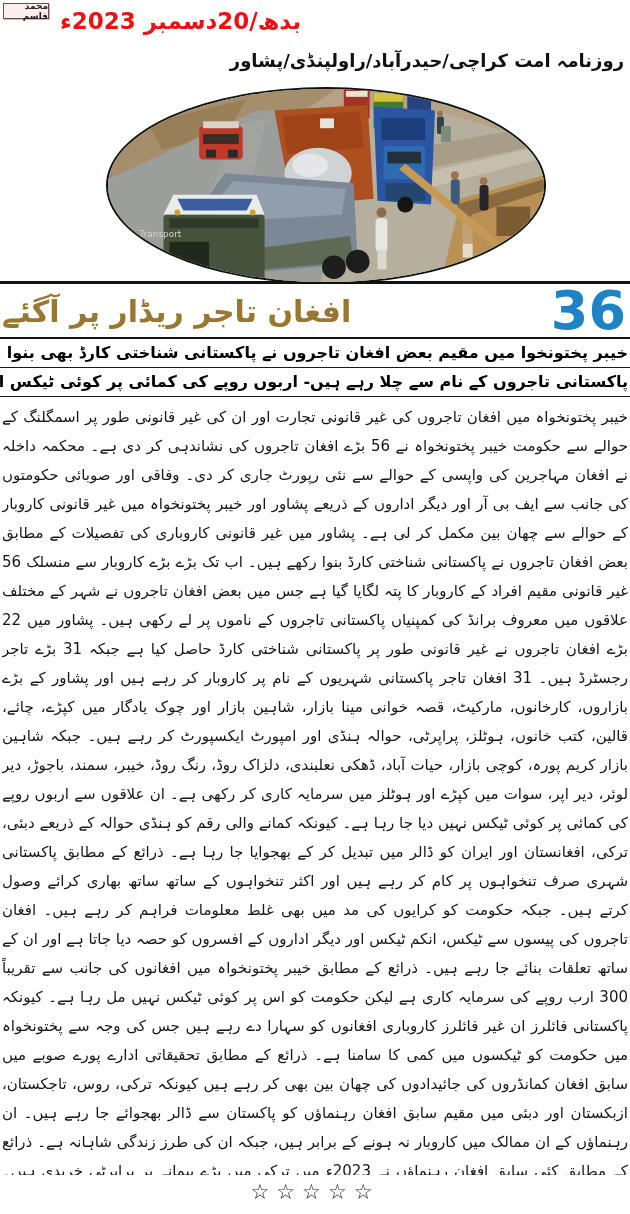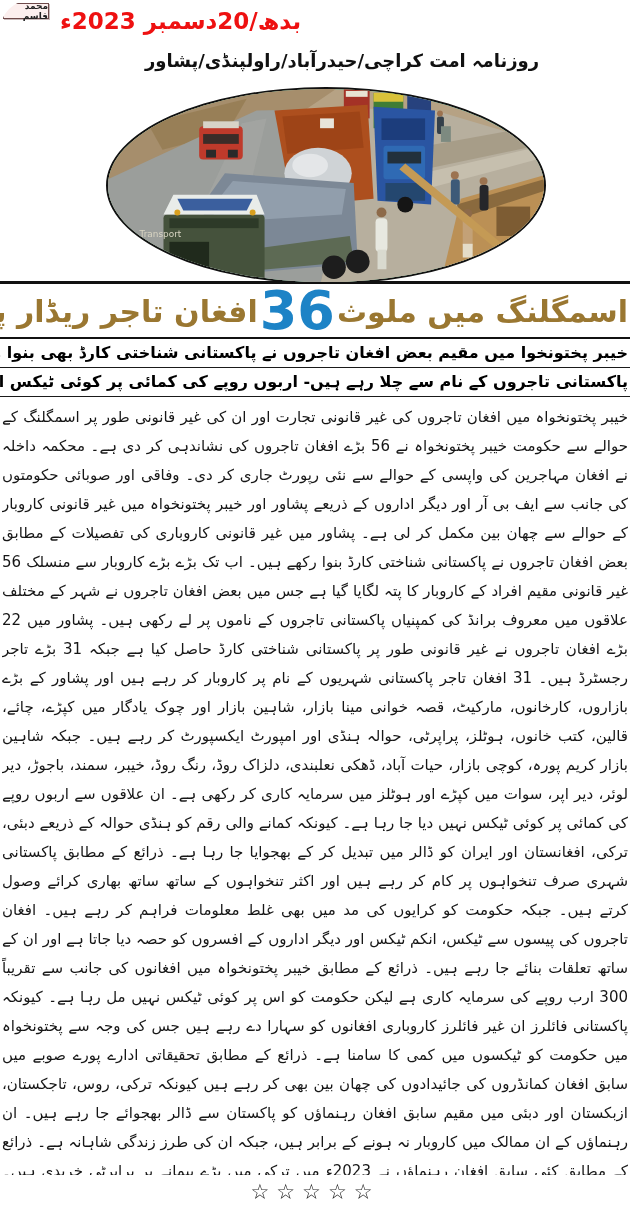--- a/index.html
+++ b/index.html
@@ -9,41 +9,40 @@
     --ink:#1a1a1a;
   }
   *{margin:0;padding:0;box-sizing:border-box;}
   html,body{background:#ffffff;}
   body{font-family:"DejaVu Sans",sans-serif;color:var(--ink);}
   #page{
     position:relative;
     width:630px;height:1214px;
     margin:0 auto;background:#ffffff;overflow:hidden;
     direction:rtl;
-    border-radius:31px;
   }
   
   .byline-box{
     position:absolute;left:3px;top:3px;width:46px;height:16px;
     background:#fcefee;border:1px solid #6e4a4a;
     display:flex;align-items:center;justify-content:center;
     font-size:9px;font-weight:bold;color:#222;direction:rtl;
     box-shadow:1px 1px 0 #c9baba;
   }
   
   .date-line{
     position:absolute;top:8px;right:6px;left:60px;
     text-align:left;direction:rtl;
     font-size:23px;font-weight:bold;color:var(--red);
   }
   .date-line span{direction:rtl;unicode-bidi:plaintext;}
   
   .paper-line{
     position:absolute;top:50px;right:6px;left:60px;
-    text-align:center;direction:rtl;
+    text-align:right;direction:rtl;
     font-size:18px;font-weight:bold;color:#111;
   }
   
   .photo-wrap{
     position:absolute;left:106px;top:87px;width:440px;height:197px;
     border-radius:50%;overflow:hidden;border:2px solid #111;
     background:#5eead4;z-index:3;
   }
   .photo-wrap svg{display:block;width:100%;height:100%;}
   
@@ -188,21 +187,20 @@
       <polygon points="300,76 436,190 430,195 294,82" fill="#c49a55"></polygon>
       <rect x="398" y="158" width="26" height="10" fill="#2e2e2e"></rect>
 
       <rect x="336" y="38" width="10" height="16" fill="#7d8a80"></rect>
     </svg>
   </div>
 
   <div class="rule-thick"></div>
 
   <div class="headline">
-    <span class="h-part">اسمگلنگ میں ملوث</span>
     <span class="h-num">36</span>
     <span class="h-part">افغان تاجر ریڈار پر آگئے</span>
   </div>
 
   <div class="subhead l1">خیبر پختونخوا میں مقیم بعض افغان تاجروں نے پاکستانی شناختی کارڈ بھی بنوا رکھے ہیں- مختلف برانڈ کی کمپنیاں</div>
   <div class="subhead l2">پاکستانی تاجروں کے نام سے چلا رہے ہیں- اربوں روپے کی کمائی پر کوئی ٹیکس ادا نہیں کیا جا رہا</div>
 
   <div class="body-text">خیبر پختونخواہ میں افغان تاجروں کی غیر قانونی تجارت اور ان کی غیر قانونی طور پر اسمگلنگ کے حوالے سے حکومت خیبر پختونخواہ نے 56 بڑے افغان تاجروں کی نشاندہی کر دی ہے۔ محکمہ داخلہ نے افغان مہاجرین کی واپسی کے حوالے سے نئی رپورٹ جاری کر دی۔ وفاقی اور صوبائی حکومتوں کی جانب سے ایف بی آر اور دیگر اداروں کے ذریعے پشاور اور خیبر پختونخواہ میں غیر قانونی کاروبار کے حوالے سے چھان بین مکمل کر لی ہے۔ پشاور میں غیر قانونی کاروباری کی تفصیلات کے مطابق بعض افغان تاجروں نے پاکستانی شناختی کارڈ بنوا رکھے ہیں۔ اب تک بڑے بڑے کاروبار سے منسلک 56 غیر قانونی مقیم افراد کے کاروبار کا پتہ لگایا گیا ہے جس میں بعض افغان تاجروں نے شہر کے مختلف علاقوں میں معروف برانڈ کی کمپنیاں پاکستانی تاجروں کے ناموں پر لے رکھی ہیں۔ پشاور میں 22 بڑے افغان تاجروں نے غیر قانونی طور پر پاکستانی شناختی کارڈ حاصل کیا ہے جبکہ 31 بڑے تاجر رجسٹرڈ ہیں۔ 31 افغان تاجر پاکستانی شہریوں کے نام پر کاروبار کر رہے ہیں اور پشاور کے بڑے بازاروں، کارخانوں، مارکیٹ، قصہ خوانی مینا بازار، شاہین بازار اور چوک یادگار میں کپڑے، چائے، قالین، کتب خانوں، ہوٹلز، پراپرٹی، حوالہ ہنڈی اور امپورٹ ایکسپورٹ کر رہے ہیں۔ جبکہ شاہین بازار کریم پورہ، کوچی بازار، حیات آباد، ڈھکی نعلبندی، دلزاک روڈ، رنگ روڈ، خیبر، سمند، باجوڑ، دیر لوئر، دیر اپر، سوات میں کپڑے اور ہوٹلز میں سرمایہ کاری کر رکھی ہے۔ ان علاقوں سے اربوں روپے کی کمائی پر کوئی ٹیکس نہیں دیا جا رہا ہے۔ کیونکہ کمانے والی رقم کو ہنڈی حوالہ کے ذریعے دبئی، ترکی، افغانستان اور ایران کو ڈالر میں تبدیل کر کے بھجوایا جا رہا ہے۔ ذرائع کے مطابق پاکستانی شہری صرف تنخواہوں پر کام کر رہے ہیں اور اکثر تنخواہوں کے ساتھ ساتھ بھاری کرائے وصول کرتے ہیں۔ جبکہ حکومت کو کرایوں کی مد میں بھی غلط معلومات فراہم کر رہے ہیں۔ افغان تاجروں کی پیسوں سے ٹیکس، انکم ٹیکس اور دیگر اداروں کے افسروں کو حصہ دیا جاتا ہے اور ان کے ساتھ تعلقات بنائے جا رہے ہیں۔ ذرائع کے مطابق خیبر پختونخواہ میں افغانوں کی جانب سے تقریباً 300 ارب روپے کی سرمایہ کاری ہے لیکن حکومت کو اس پر کوئی ٹیکس نہیں مل رہا ہے۔ کیونکہ پاکستانی فائلرز ان غیر فائلرز کاروباری افغانوں کو سہارا دے رہے ہیں جس کی وجہ سے پختونخواہ میں حکومت کو ٹیکسوں میں کمی کا سامنا ہے۔ ذرائع کے مطابق تحقیقاتی ادارے پورے صوبے میں سابق افغان کمانڈروں کی جائیدادوں کی چھان بین بھی کر رہے ہیں کیونکہ ترکی، روس، تاجکستان، ازبکستان اور دبئی میں مقیم سابق افغان رہنماؤں کو پاکستان سے ڈالر بھجوائے جا رہے ہیں۔ ان رہنماؤں کے ان ممالک میں کاروبار نہ ہونے کے برابر ہیں، جبکہ ان کی طرز زندگی شاہانہ ہے۔ ذرائع کے مطابق کئی سابق افغان رہنماؤں نے 2023ء میں ترکی میں بڑے پیمانے پر پراپرٹی خریدی ہیں۔ ذرائع کے مطابق ماضی میں افغان کمانڈروں نے کارخانوں، مارکیٹ میں 450 ارب روپے کی سرمایہ کاری کی تھی لیکن پھر طالبان حکومت کے خاتمے اور امریکی قبضے کے بعد ان سرمایہ کاری کو کابل اور دبئی منتقل کر دیا۔ ذرائع کے مطابق حکومت پاکستان نے افغانستان کو ضروری اشیا کو صرف 1 ارب ڈالر تک افغان ٹرانزٹ ٹریڈ کے ذریعے سامان لانے کی اجازت دی تھی۔ لیکن 2023ء میں تقریباً 5 ارب ڈالر کا سامان منگوایا گیا ہے۔ ذرائع کے مطابق اس میں بتدریج کمی آ رہی ہے۔ تاہم اب ایران کے ذریعے ٹرانزٹ کا سامان منگوایا جا رہا ہے اور یہ سامان پھر پاکستان کے سرحدی علاقوں سے بازاروں میں پہنچ جائے گا۔ ذرائع کے مطابق افغان تاجروں نے ایرانی اشیا سے خیبر پختونخواہ کی مارکیٹیں بھر دی ہیں جن میں چاکلیٹ، شیمپو، صابن، زیتون آئل اور دیگر سامان شامل ہے۔</div>
 
   <div class="stars">☆☆☆☆☆</div>

